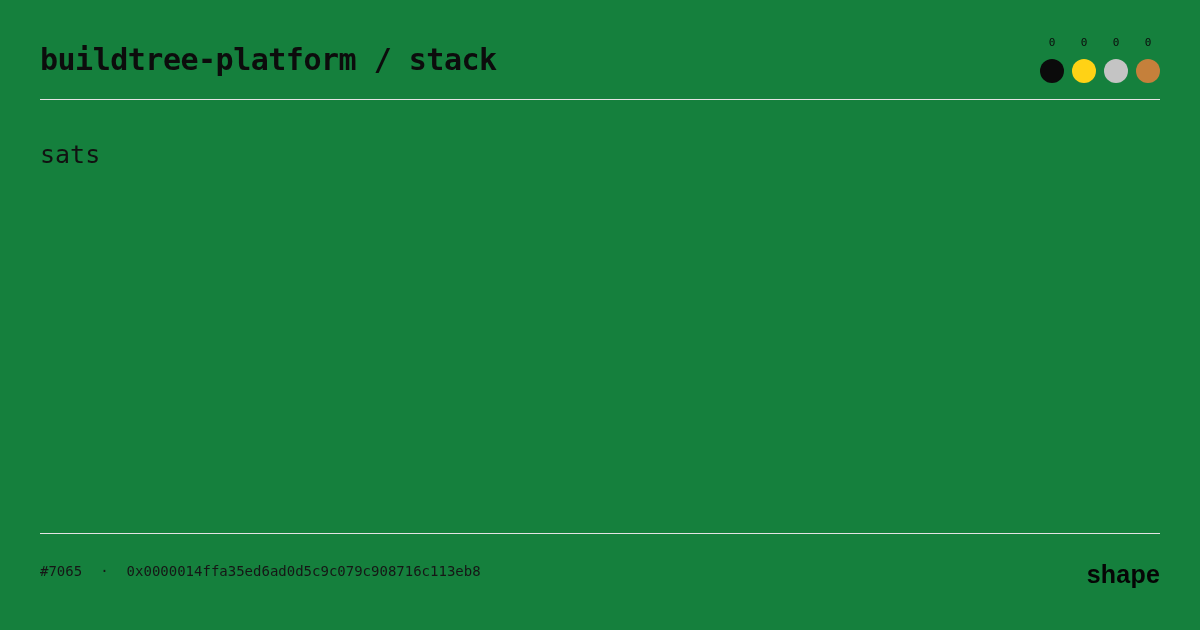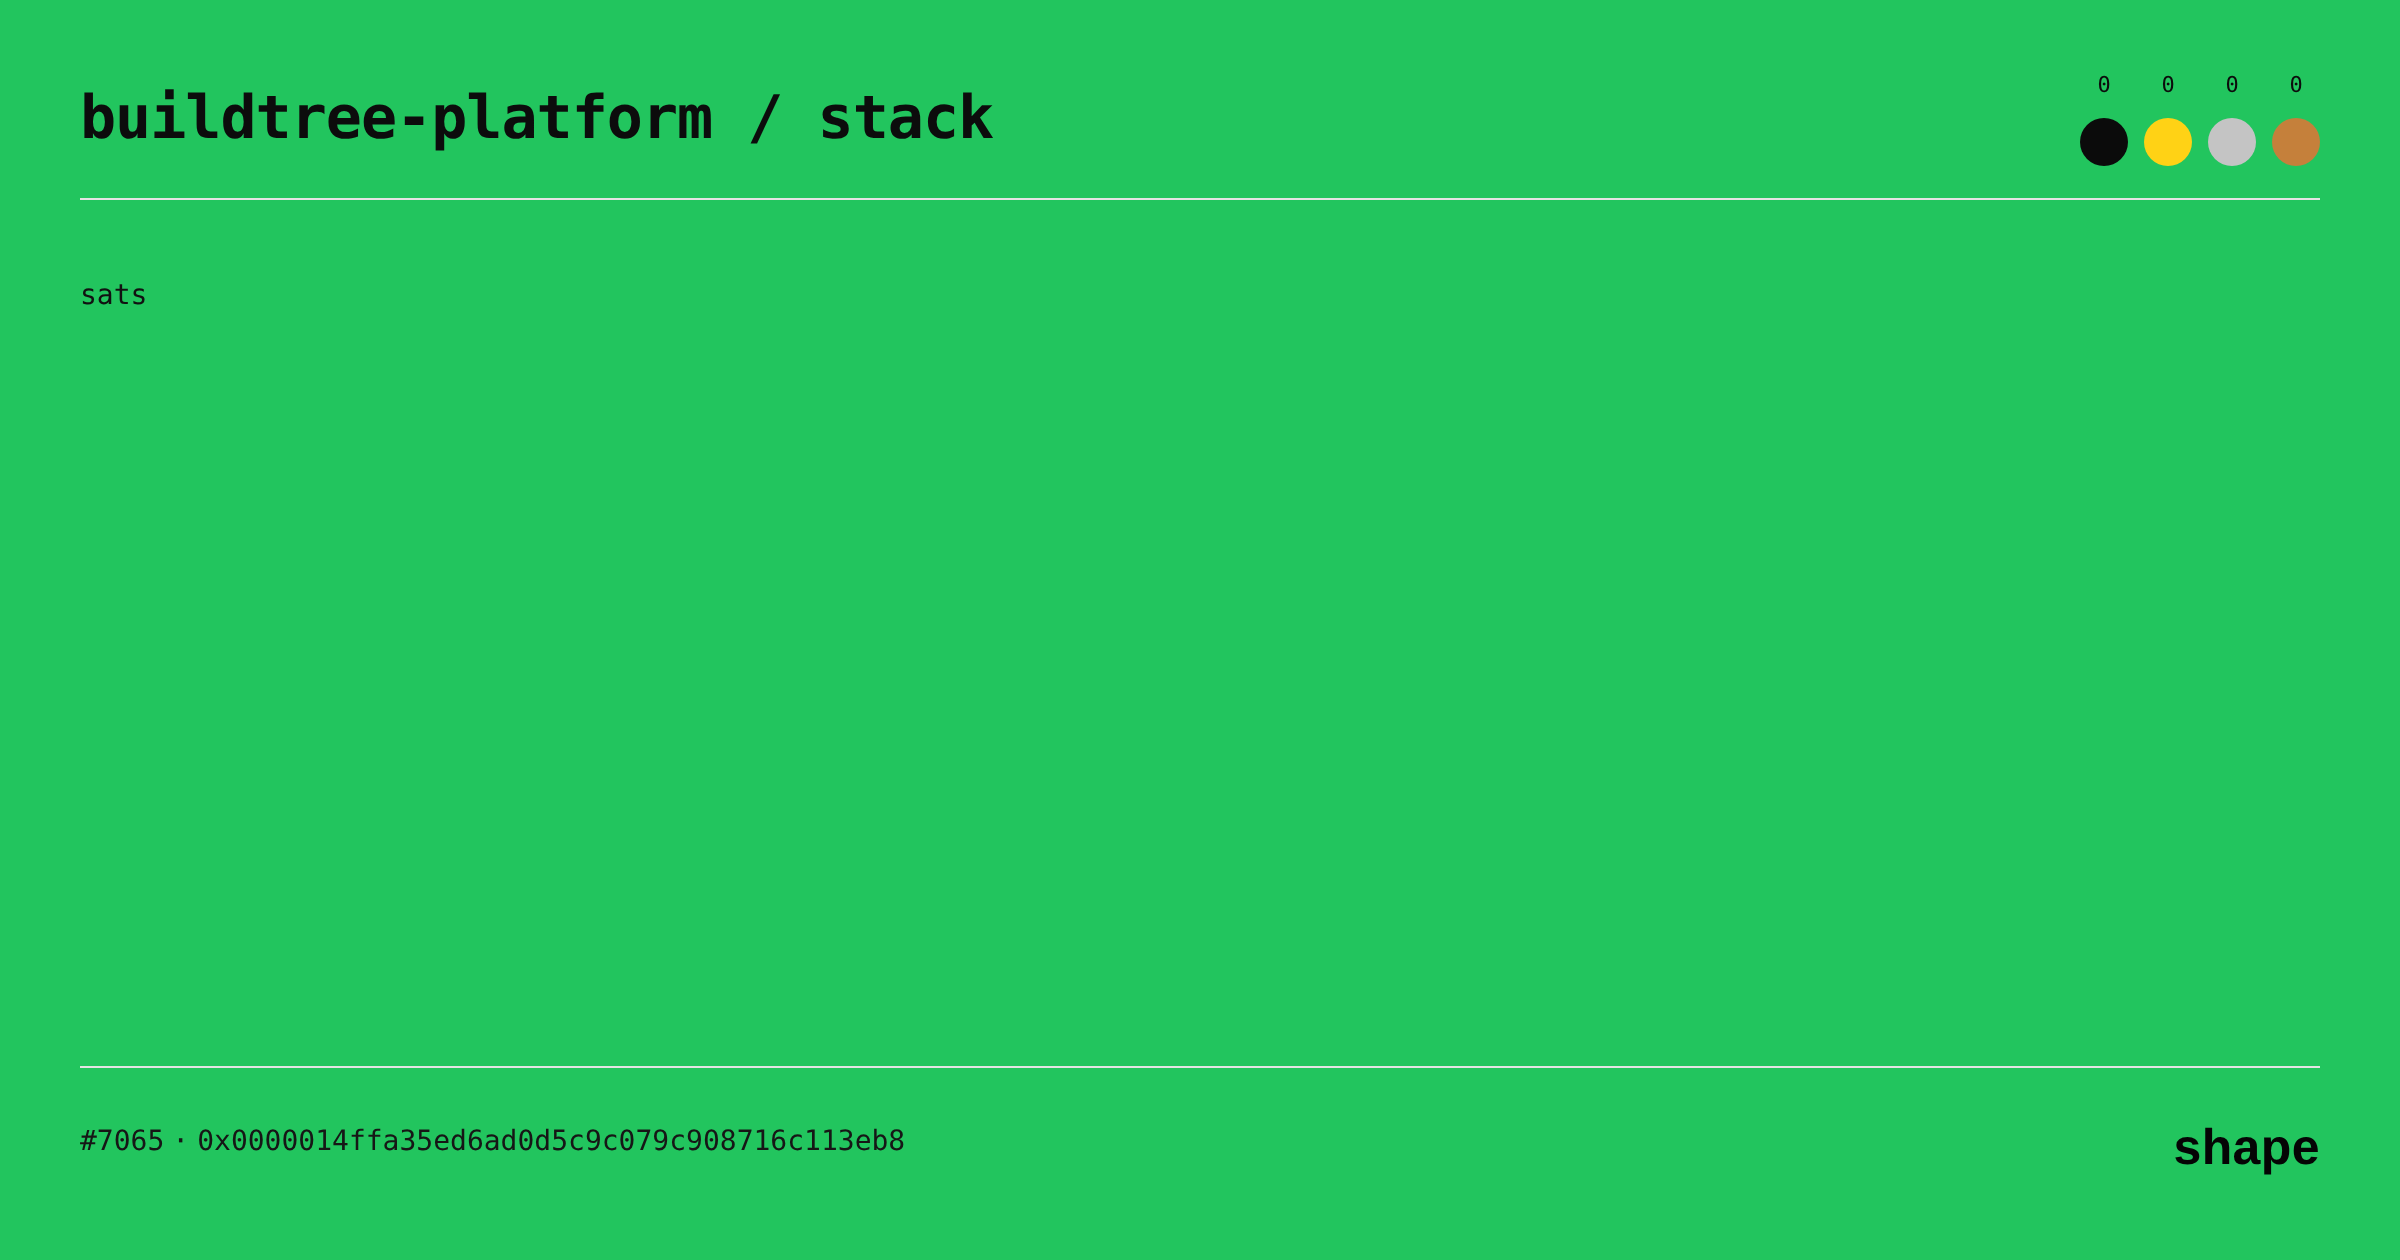--- a/index.html
+++ b/index.html
@@ -4,21 +4,21 @@
 <style>
   html, body {
     margin: 0;
     padding: 0;
     background: #ffffff;
   }
   .page {
     position: relative;
     width: 1200px;
     height: 630px;
-    background: #22c55e;
+    background: #15803d;
     overflow: hidden;
     font-family: "DejaVu Sans Mono", monospace;
     color: #0c0c0c;
   }
 
   
   .page-title {
     position: absolute;
     left: 40px;
     top: 42px;
@@ -65,40 +65,40 @@
     background: #e4e4e4;
   }
   .divider-top { top: 99px; }
   .divider-bottom { top: 533px; }
 
   
   .unit-label {
     position: absolute;
     left: 40px;
     top: 140px;
-    font-size: 14px;
+    font-size: 25px;
     color: #111111;
   }
   .chart-area {
     position: absolute;
     left: 40px;
     top: 180px;
     right: 40px;
     bottom: 110px;
     background: transparent;
   }
 
   
   .footer-meta {
     position: absolute;
     left: 40px;
     top: 563px;
     display: flex;
     align-items: baseline;
-    gap: 4px;
+    gap: 18px;
     font-size: 14px;
     color: #161616;
     white-space: nowrap;
   }
   .brand {
     position: absolute;
     right: 40px;
     top: 560px;
     font-family: "Liberation Sans", sans-serif;
     font-size: 25px;

